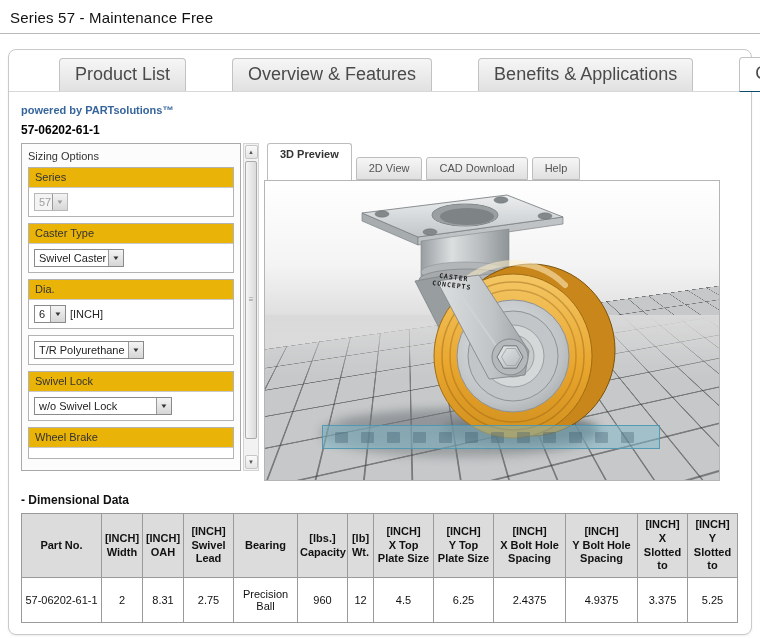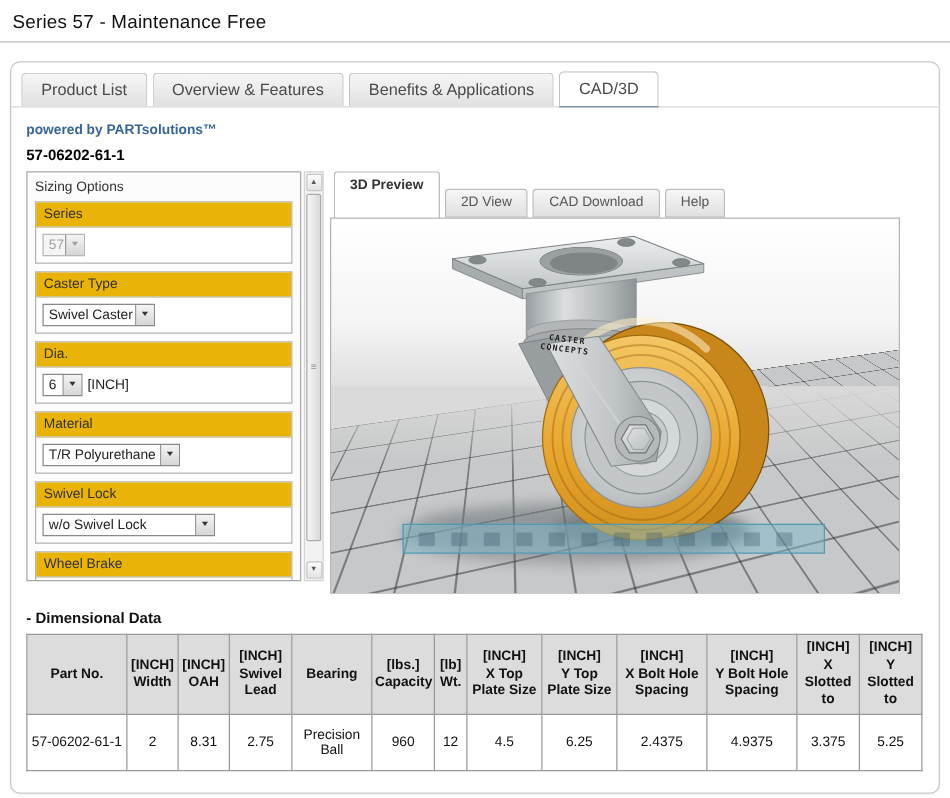--- a/index.html
+++ b/index.html
@@ -11,23 +11,24 @@
   .page-title { font-size:15px; font-weight:normal; color:#111; margin:9px 0 0 10px; letter-spacing:.2px; }
   .title-rule { border-bottom:1px solid #b9b9b9; margin-top:7px; }
 
   .container {
     margin:15px 8px 0; height:586px;
     border:1px solid #c9c9c9; border-radius:8px; background:#fff;
     box-shadow:0 1px 2px rgba(0,0,0,.07);
   }
   .tabbar { display:flex; gap:4px; padding:7px 8px 0; border-bottom:1px solid #d8d8d8; align-items:flex-end; }
   .tab {
-    font-size:13px; color:#4a4a4a; padding:5px 15px 6px; cursor:pointer; white-space:nowrap;
+    font-size:18px; color:#4a4a4a; padding:5px 15px 6px; cursor:pointer; white-space:nowrap;
     background:linear-gradient(#f6f6f6,#e1e1e1); border:1px solid #c2c2c2; border-bottom:none;
     border-radius:4px 4px 0 0;
+    margin-left:42px;
   }
   .tab.active { background:#fff; border-bottom:1px solid #0c4a6e; margin-bottom:-1px; padding-bottom:7px; }
 
   .content { padding:7px 12px 0; }
   .powered { color:#36659C; font-size:11px; font-weight:bold; margin:5px 0 7px; cursor:pointer; }
   .partnum { font-size:12px; font-weight:bold; color:#000; margin:0 0 6px; }
 
   .cols { display:flex; }
   .sizing-outer { width:238px; height:328px; display:flex; flex:none; }
   .sizing-panel { flex:1; border:1px solid #a9a9a9; background:#fcfcfc; overflow:hidden; }
@@ -141,21 +142,20 @@
                 <span class="selval">6</span>
                 <span class="selbtn">
                     <i>▼</i>
                   </span>
               </div>
               <span class="sel-suffix">[INCH]</span>
             </div>
           </div>
 
           <div class="group">
-            <div class="group-header">Material</div>
             <div class="group-body">
               <div class="selbox" style="width:110px">
                 <span class="selval">T/R Polyurethane</span>
                 <span class="selbtn">
                     <i>▼</i>
                   </span>
               </div>
             </div>
           </div>
 

